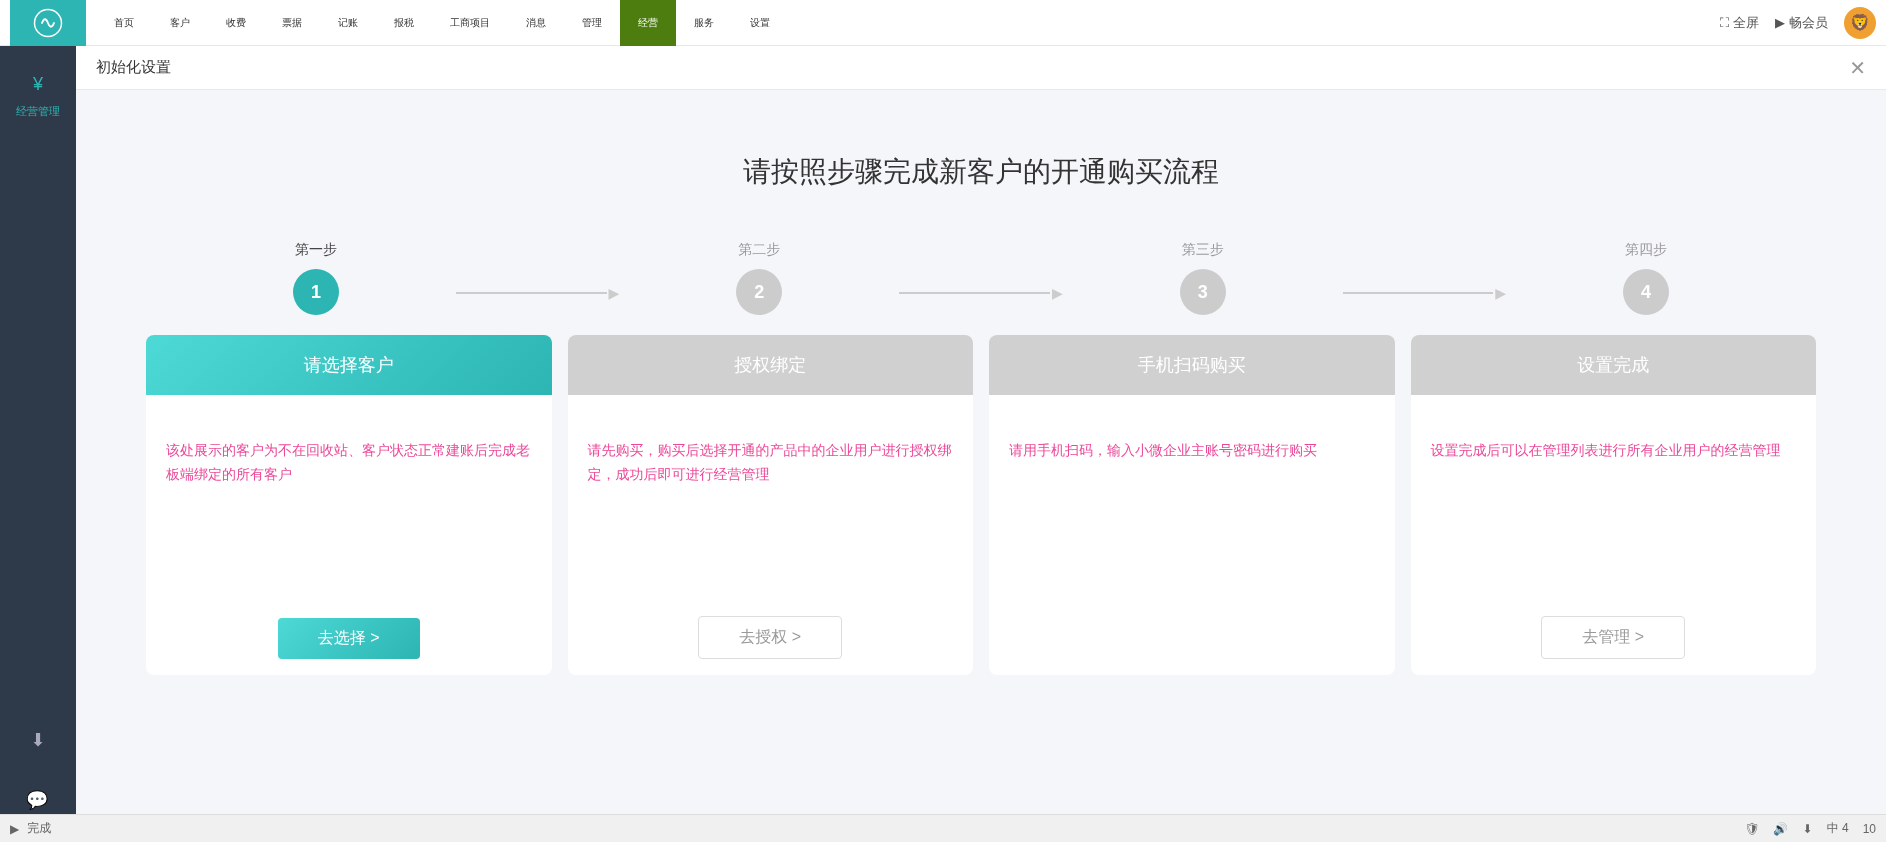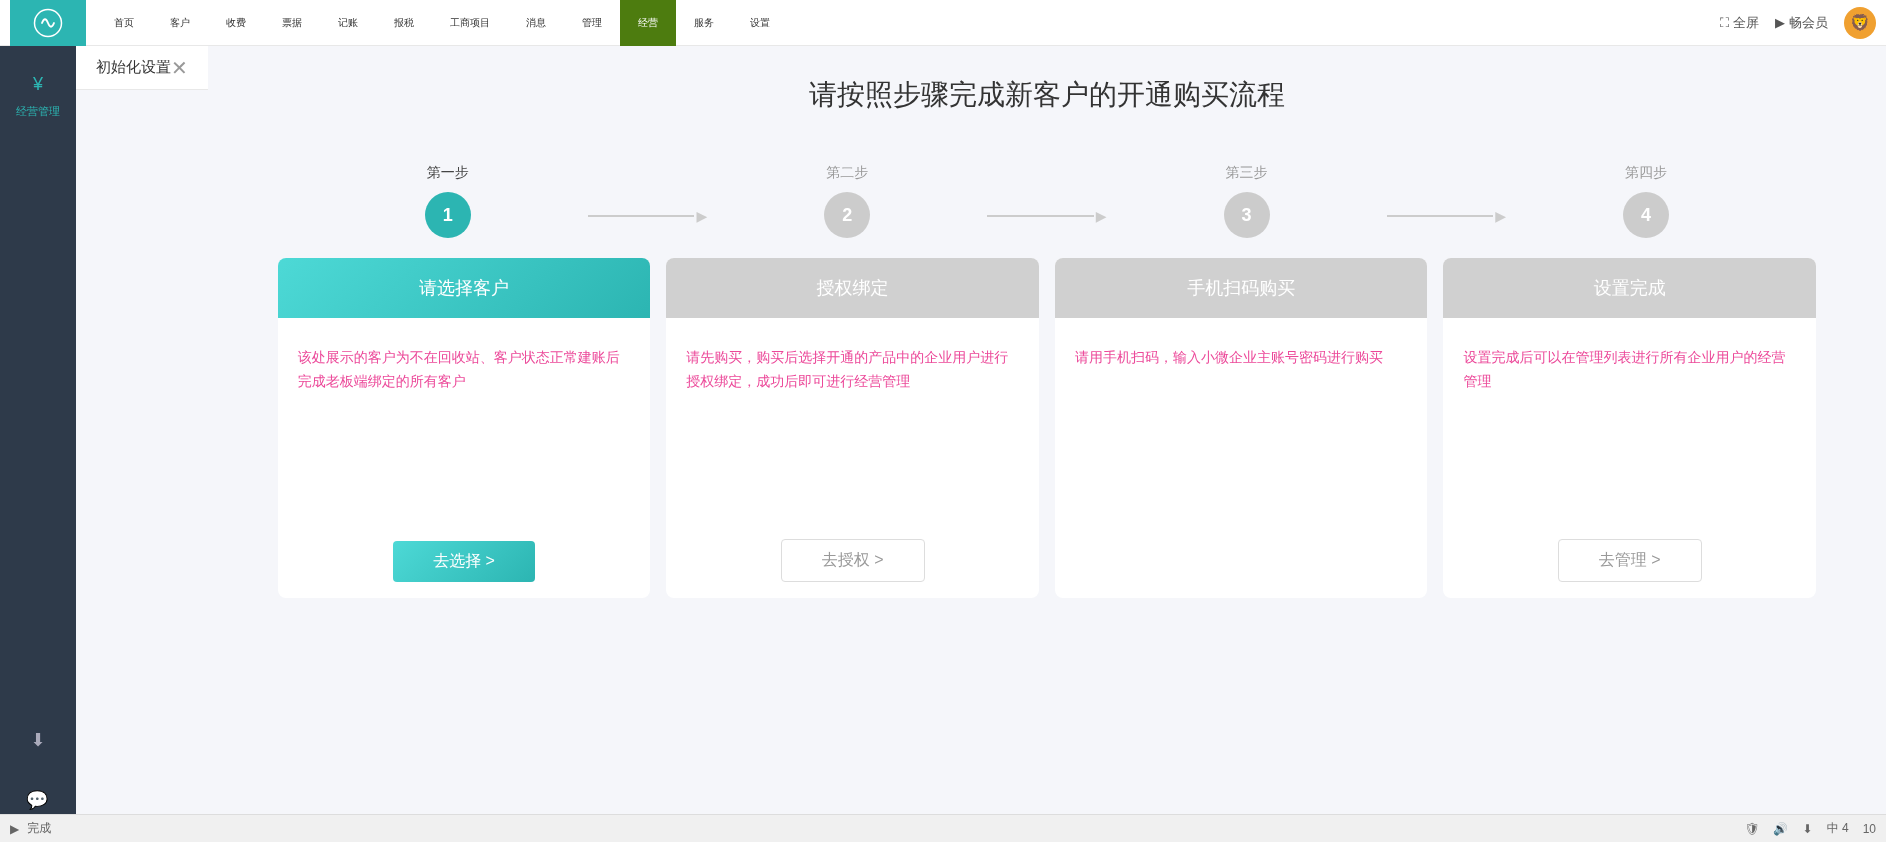--- a/index.html
+++ b/index.html
@@ -116,21 +116,21 @@
       flex-direction: column;
       align-items: center;
       padding-bottom: 10px;
     }
 
     
     .content-area {
       flex: 1;
       background: #f5f6fa;
       display: flex;
-      flex-direction: row;
+      flex-direction: column;
       overflow: hidden;
     }
 
     
     .page-header {
       background: #fff;
       padding: 10px 20px;
       display: flex;
       align-items: center;
       justify-content: space-between;
@@ -153,20 +153,21 @@
       flex: 1;
       padding: 30px 40px;
       overflow-y: auto;
     }
     .main-title {
       text-align: center;
       font-size: 28px;
       color: #333;
       font-weight: 400;
       margin-bottom: 50px;
+      margin-top: 33px;
     }
 
     
     .steps-row {
       display: flex;
       align-items: flex-start;
       padding: 0 60px;
       margin-bottom: 20px;
       position: relative;
     }
@@ -223,20 +224,21 @@
       padding: 0 30px;
     }
     .step-card {
       flex: 1;
       background: #fff;
       border-radius: 8px;
       overflow: hidden;
       display: flex;
       flex-direction: column;
       min-height: 340px;
+      gap: 16px;
     }
     .step-card.active-card .card-header {
       background: linear-gradient(135deg, #4dd9d6, #2cb5b2);
     }
     .step-card.inactive-card .card-header {
       background: #d0d0d0;
     }
     .card-header {
       padding: 18px;
       text-align: center;

